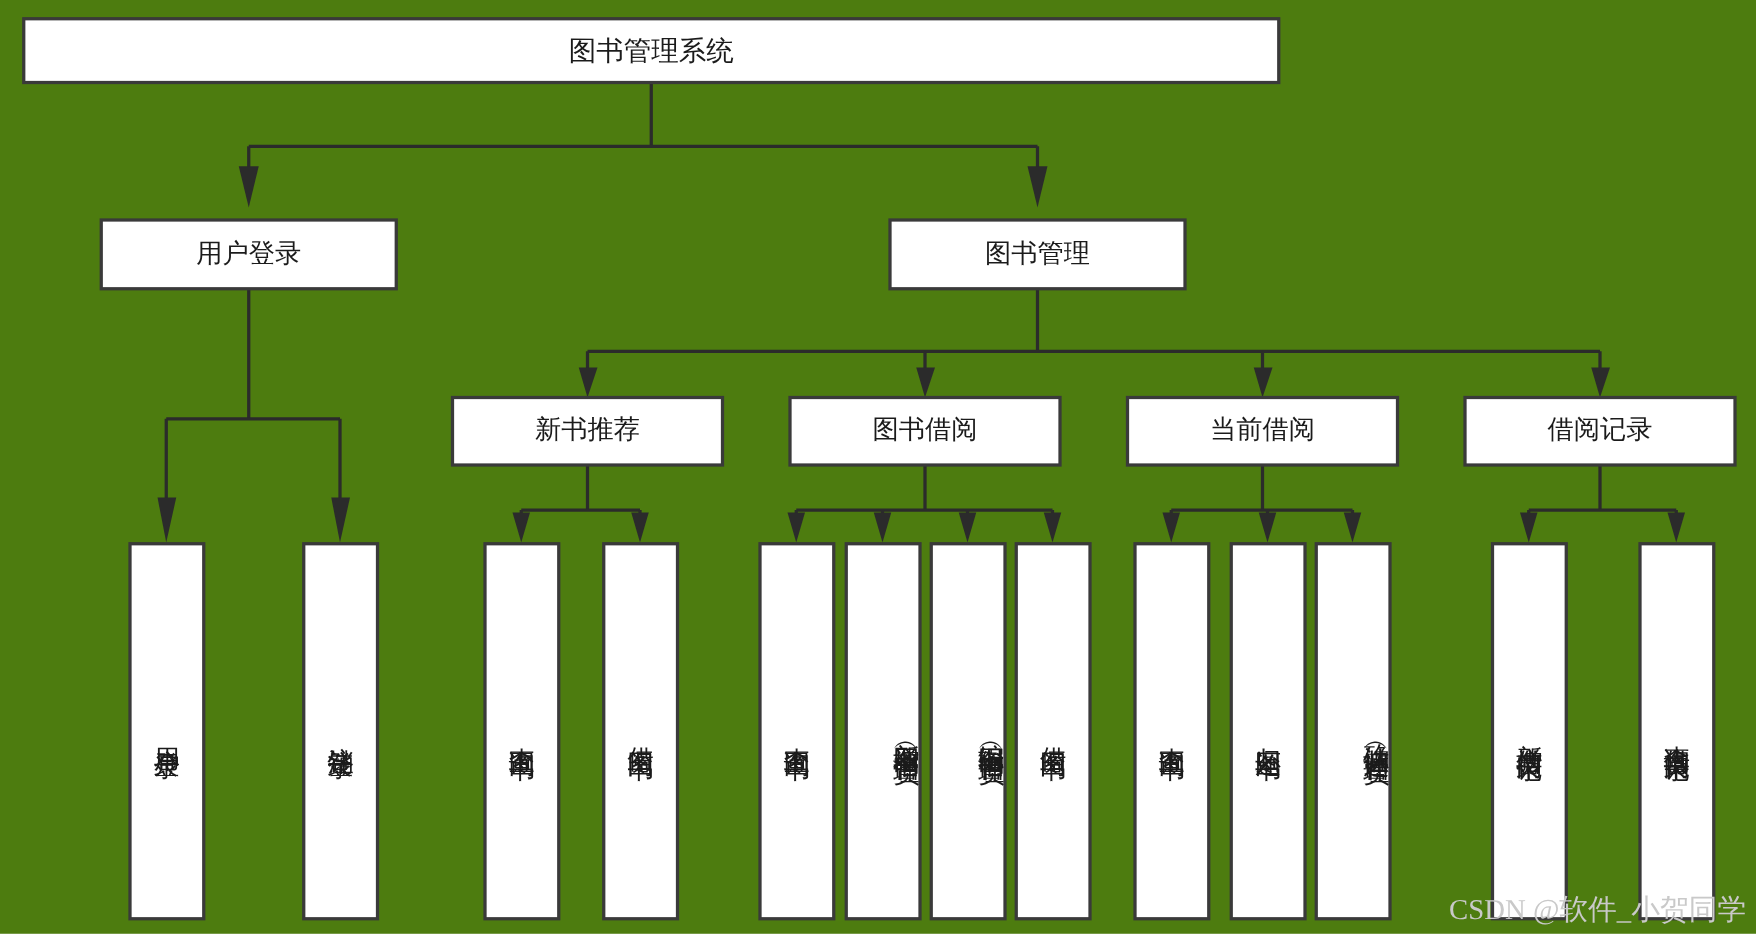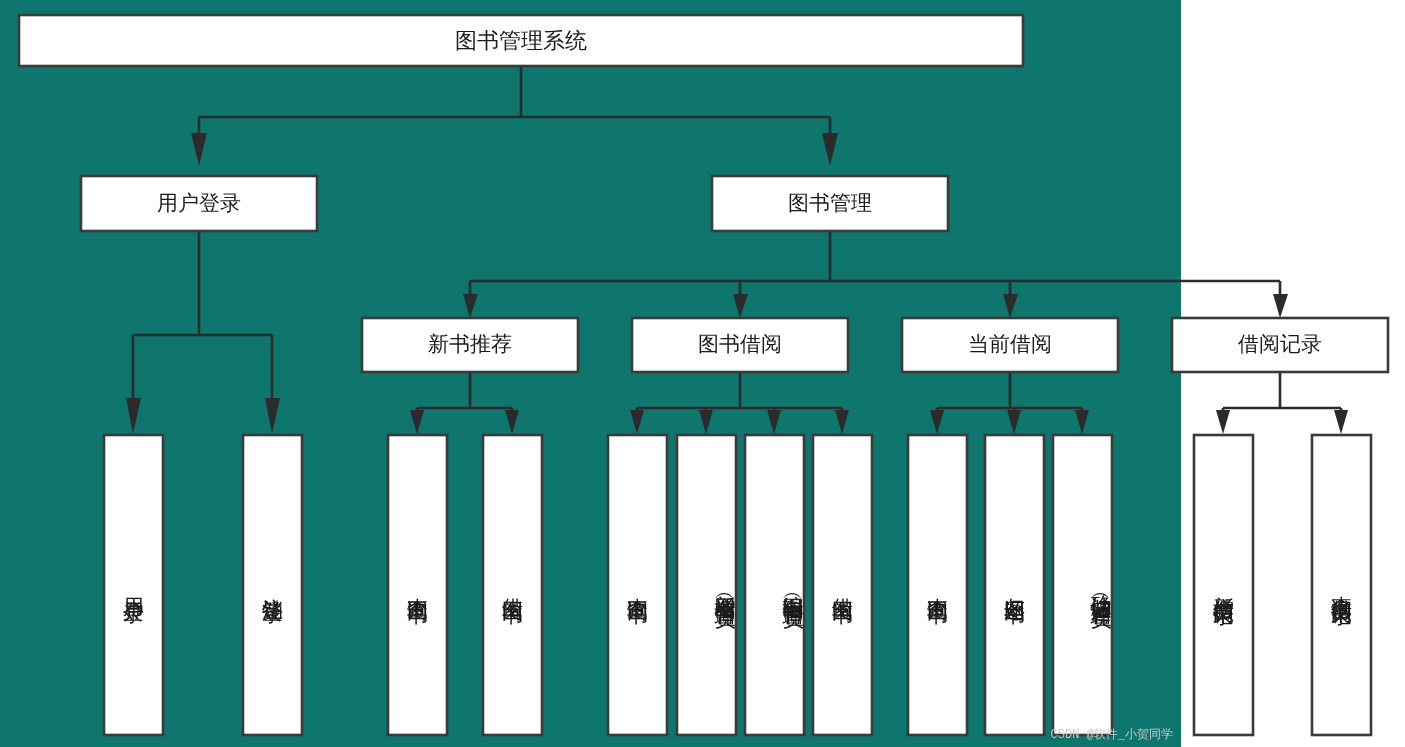--- a/index.html
+++ b/index.html
@@ -9,23 +9,23 @@
   }
   body {
     width: 1405px;
     height: 747px;
     font-family: "DejaVu Sans", "Liberation Sans", sans-serif;
     overflow: hidden;
     position: relative;
   }
   #diagram-root {
     position: relative;
-    width: 1181px;
+    width: 1405px;
     height: 747px;
-    background: #0f766e;
+    background: #4d7c0f;
   }
   svg#diagram-svg {
     position: absolute;
     left: 0;
     top: 0;
     width: 1405px;
     height: 747px;
     display: block;
   }
   .node-box {
@@ -70,22 +70,22 @@
     pointer-events: none;
     user-select: none;
   }
   .leaf-label.centered {
     align-items: center;
   }
   .watermark {
     position: absolute;
     right: 8px;
     bottom: 4px;
-    font-family: Liberation Mono, monospace;
-    font-size: 12px;
+    font-family: Liberation Serif, serif;
+    font-size: 23px;
     color: #c9c9c9;
     white-space: nowrap;
     user-select: none;
   }
 </style>
 </head>
 <body>
 
 <div id="diagram-root">
 

